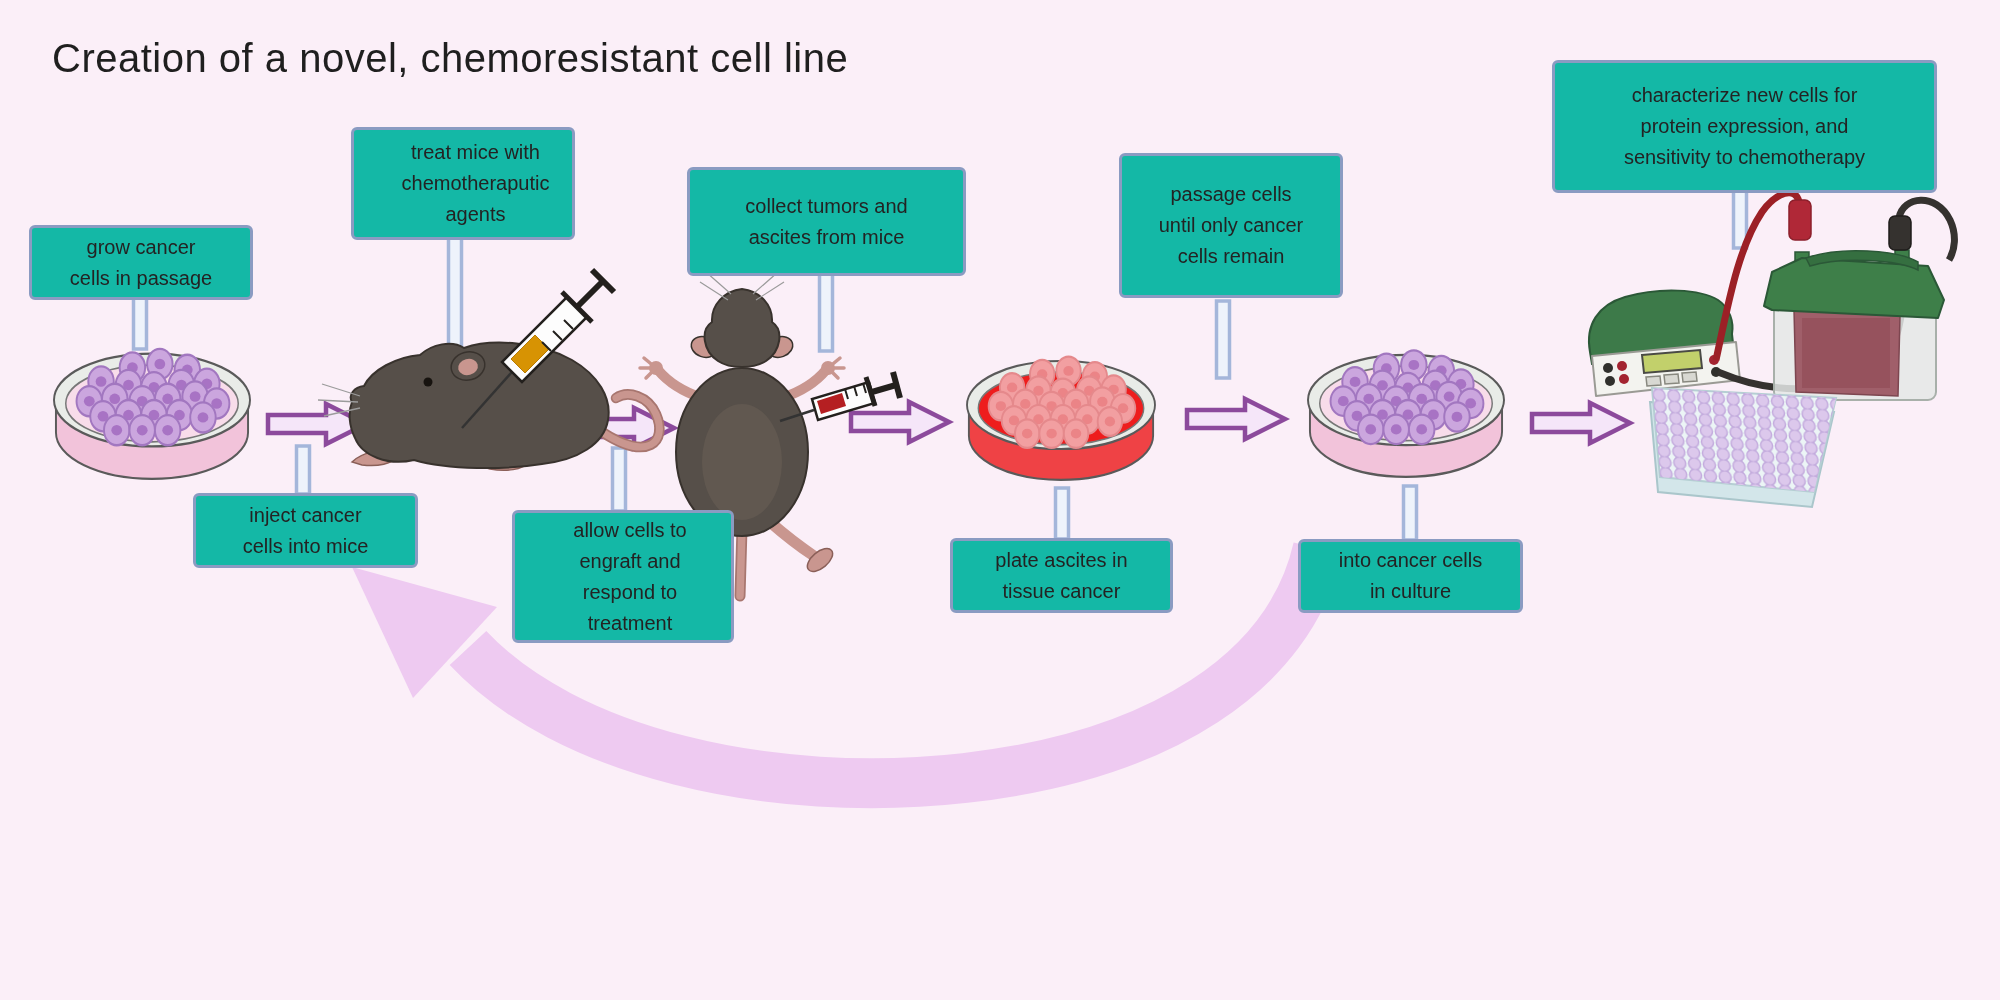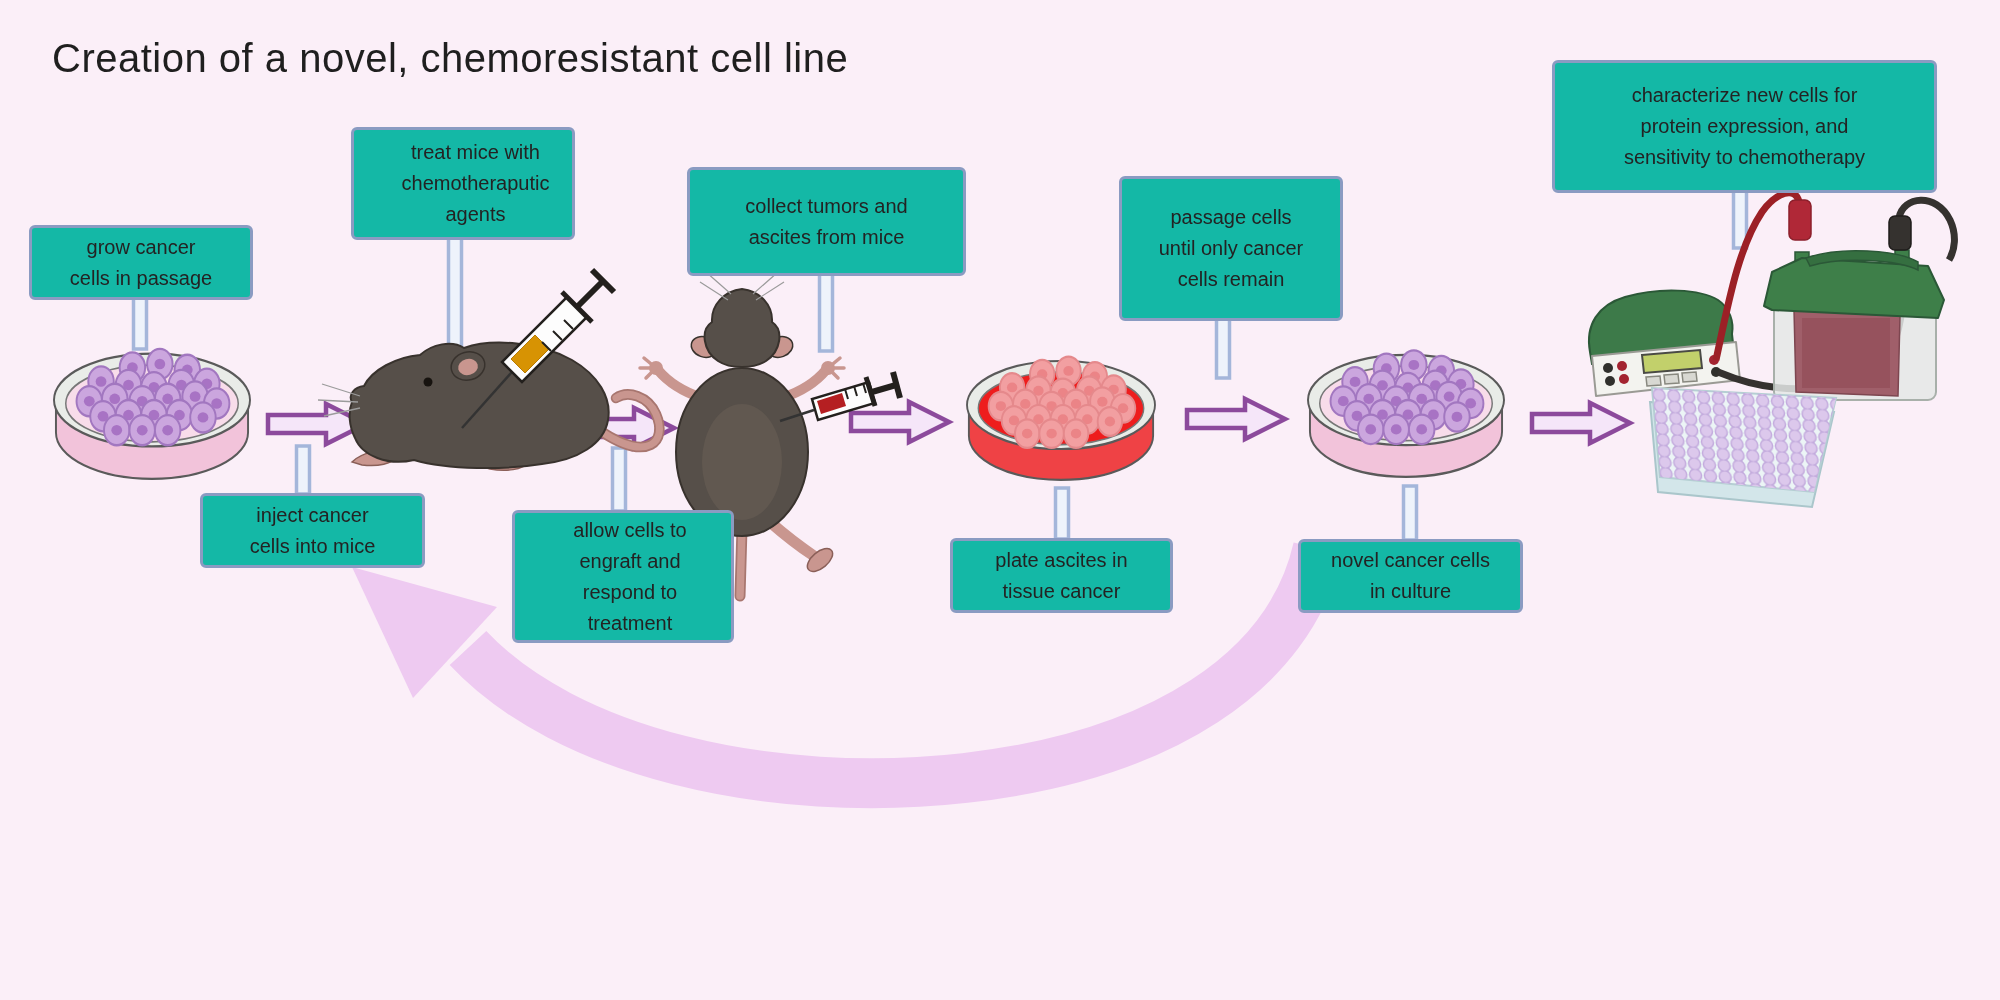--- a/index.html
+++ b/index.html
@@ -16,24 +16,24 @@
   .box {
     position:absolute; box-sizing:border-box;
     background:#14b8a6; border:3px solid #8a9bc2; border-radius:6px;
     color:#232323; font-size:20px; line-height:31px;
     display:flex; align-items:center; justify-content:center;
     text-align:center; white-space:pre-line; padding:4px 8px;
     z-index:2;
   }
   .b-grow1        { left:29px;   top:225px; width:224px; height:75px;  }
   .b-treat        { left:351px;  top:127px; width:224px; height:113px;padding-left:33px; }
-  .b-inject       { left:200px;  top:493px; width:225px; height:75px;  }
+  .b-inject       { left:193px;  top:493px; width:225px; height:75px;  }
   .b-collect      { left:687px;  top:167px; width:279px; height:109px; }
   .b-allow        { left:512px;  top:510px; width:222px; height:133px;padding-left:22px; }
-  .b-passage      { left:1119px; top:176px; width:224px; height:145px; }
+  .b-passage      { left:1119px; top:153px; width:224px; height:145px; }
   .b-plate        { left:950px;  top:538px; width:223px; height:75px;  }
   .b-grow2        { left:1298px; top:539px; width:225px; height:74px;  }
   .b-characterize { left:1552px; top:60px;  width:385px; height:133px; }
   .b-repeat       { left:639px;  top:809px; width:541px; height:103px; }
   .bottom-strip { position:absolute; left:0; top:988px; width:2000px; height:12px; background:#ffffff; z-index:3; }
   .stem { fill:#eef3fb; stroke:#a4b6da; stroke-width:3.5; }
   .blockarrow { fill:#f5e6f9; stroke:#8c4a9c; stroke-width:4.5; stroke-linejoin:miter; }
 </style>
 </head>
 <body>
@@ -231,20 +231,20 @@
 ascites from mice</div>
   <div class="box b-allow">allow cells to
 engraft and
 respond to
 treatment</div>
   <div class="box b-passage">passage cells
 until only cancer
 cells remain</div>
   <div class="box b-plate">plate ascites in
 tissue cancer</div>
-  <div class="box b-grow2">novel cancer cells
+  <div class="box b-grow2">into cancer cells
 in culture</div>
   <div class="box b-characterize">characterize new cells for
 protein expression, and
 sensitivity to chemotherapy</div>
 
   <div class="bottom-strip"></div>
 </div>
 
 </body></html>

